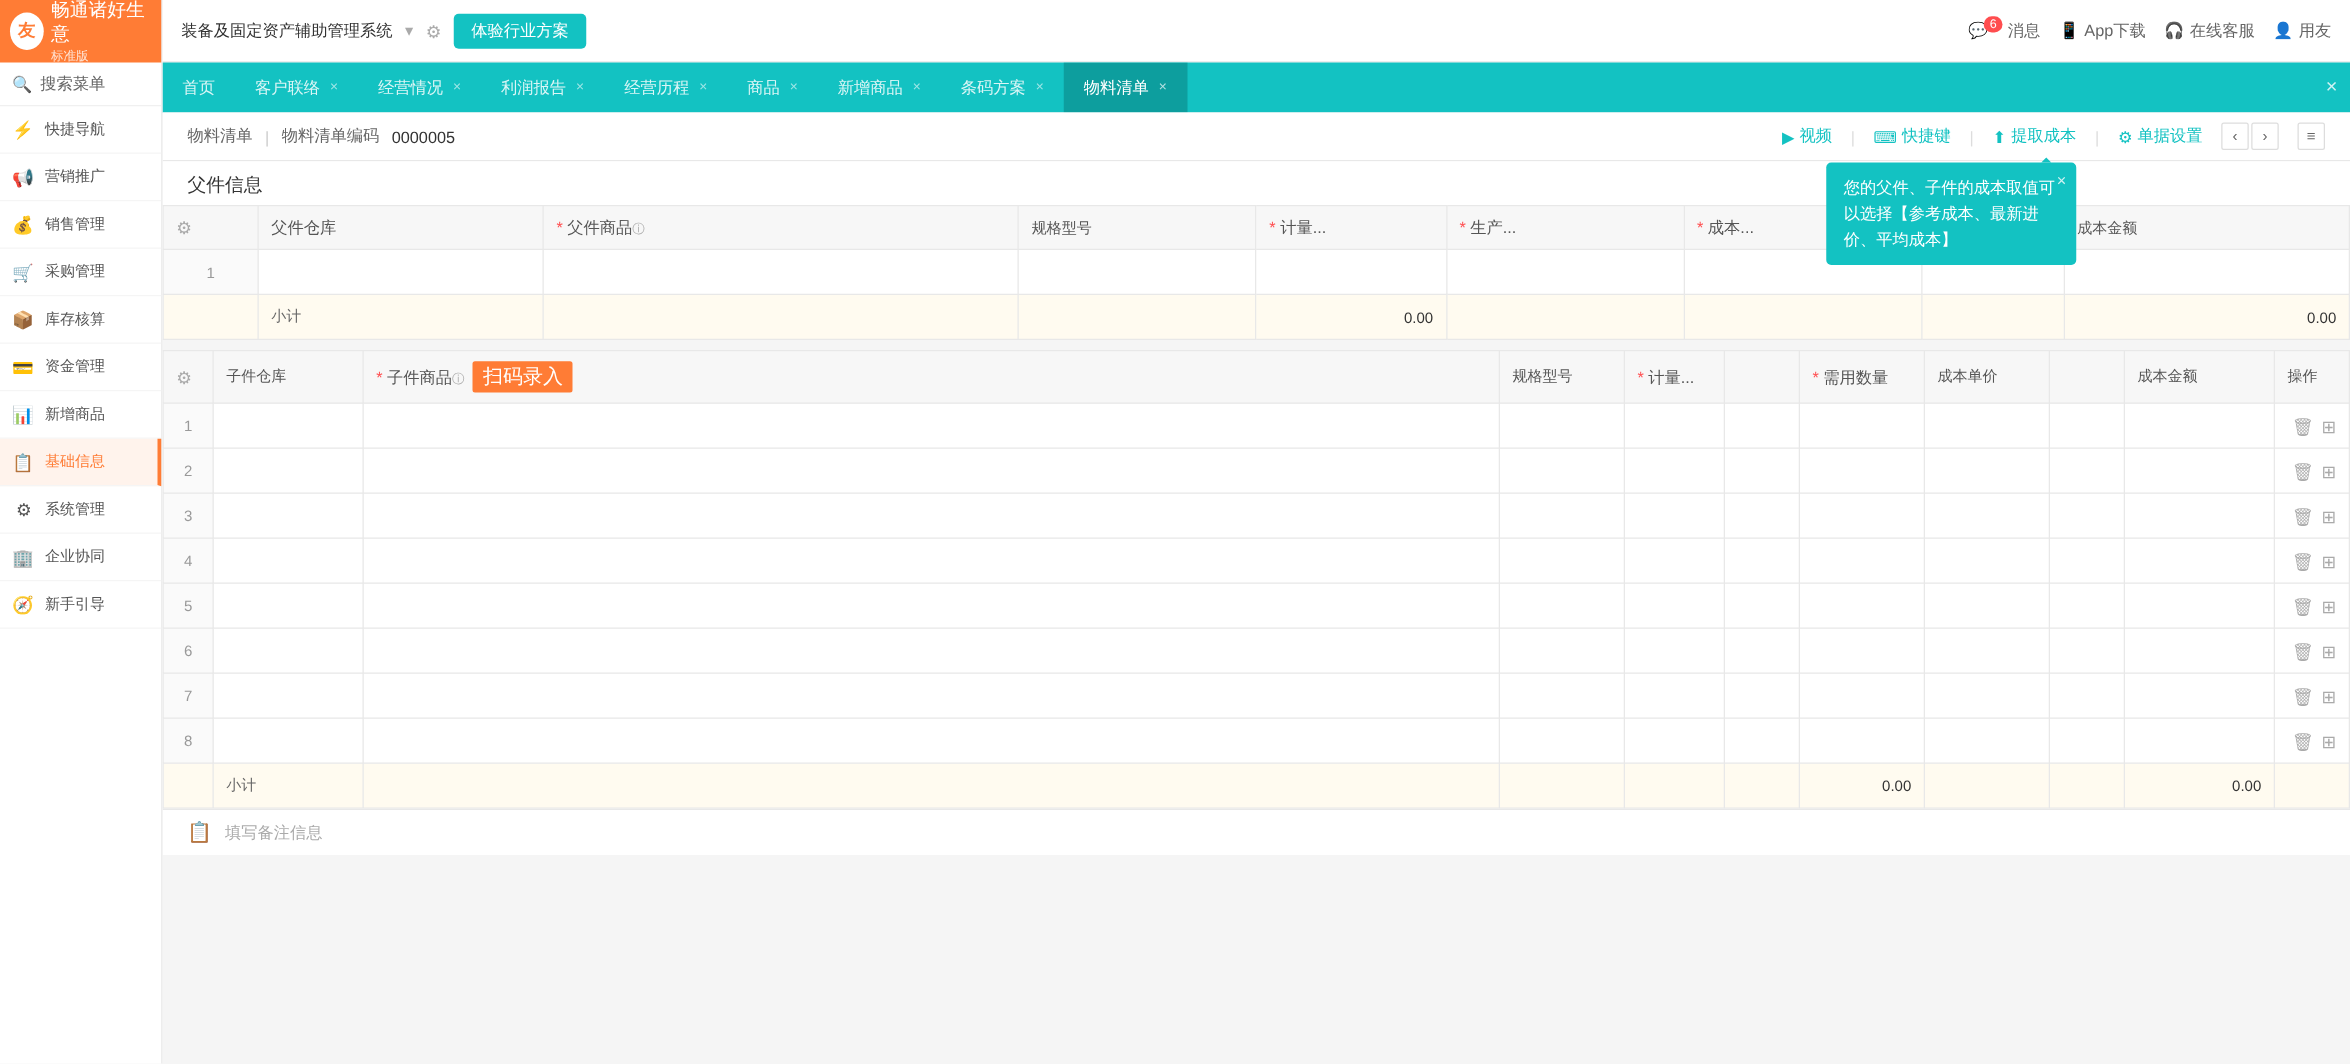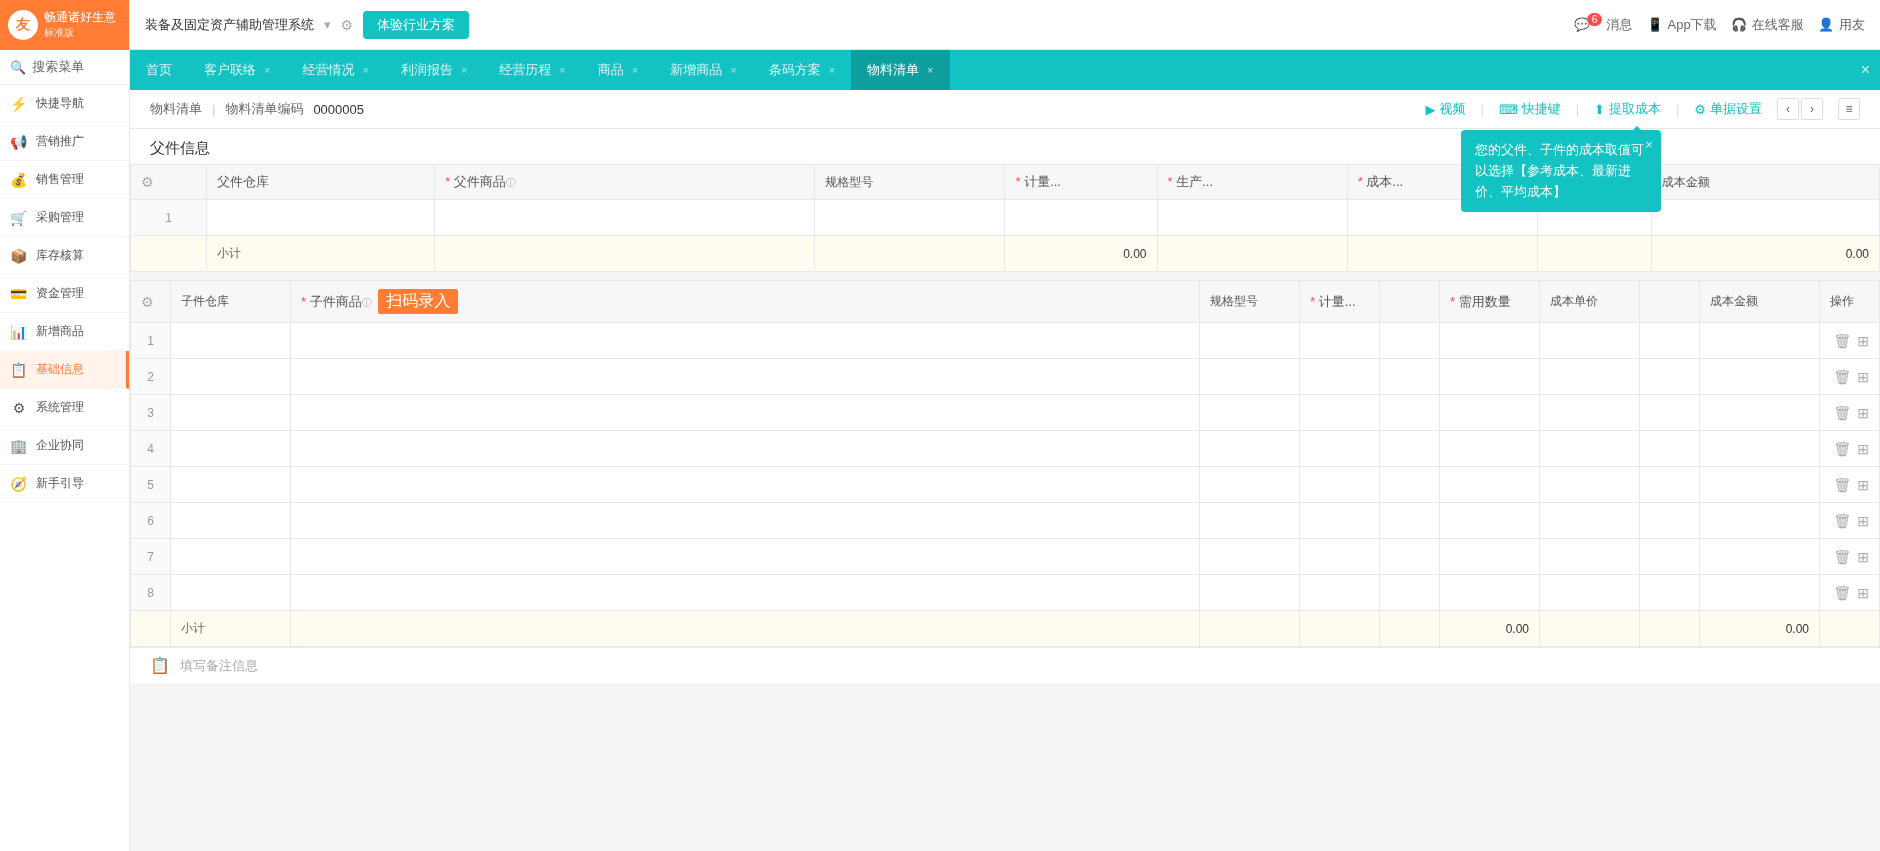--- a/index.html
+++ b/index.html
@@ -29,21 +29,21 @@
       height: 30px;
       background: #fff;
       border-radius: 50%;
       display: flex;
       align-items: center;
       justify-content: center;
       color: #ff7c35;
       font-size: 14px;
       font-weight: bold;
     }
-    .logo-text { font-size: 12px; line-height: 1.3; color: #fff; }
+    .logo-text { font-size: 15px; line-height: 1.3; color: #fff; }
     .logo-sub { font-size: 10px; color: rgba(255,255,255,0.8); }
     .sidebar-search {
       display: flex;
       align-items: center;
       padding: 8px 10px;
       gap: 6px;
       cursor: pointer;
       color: #666;
       border-bottom: 1px solid #f0f0f0;
     }

